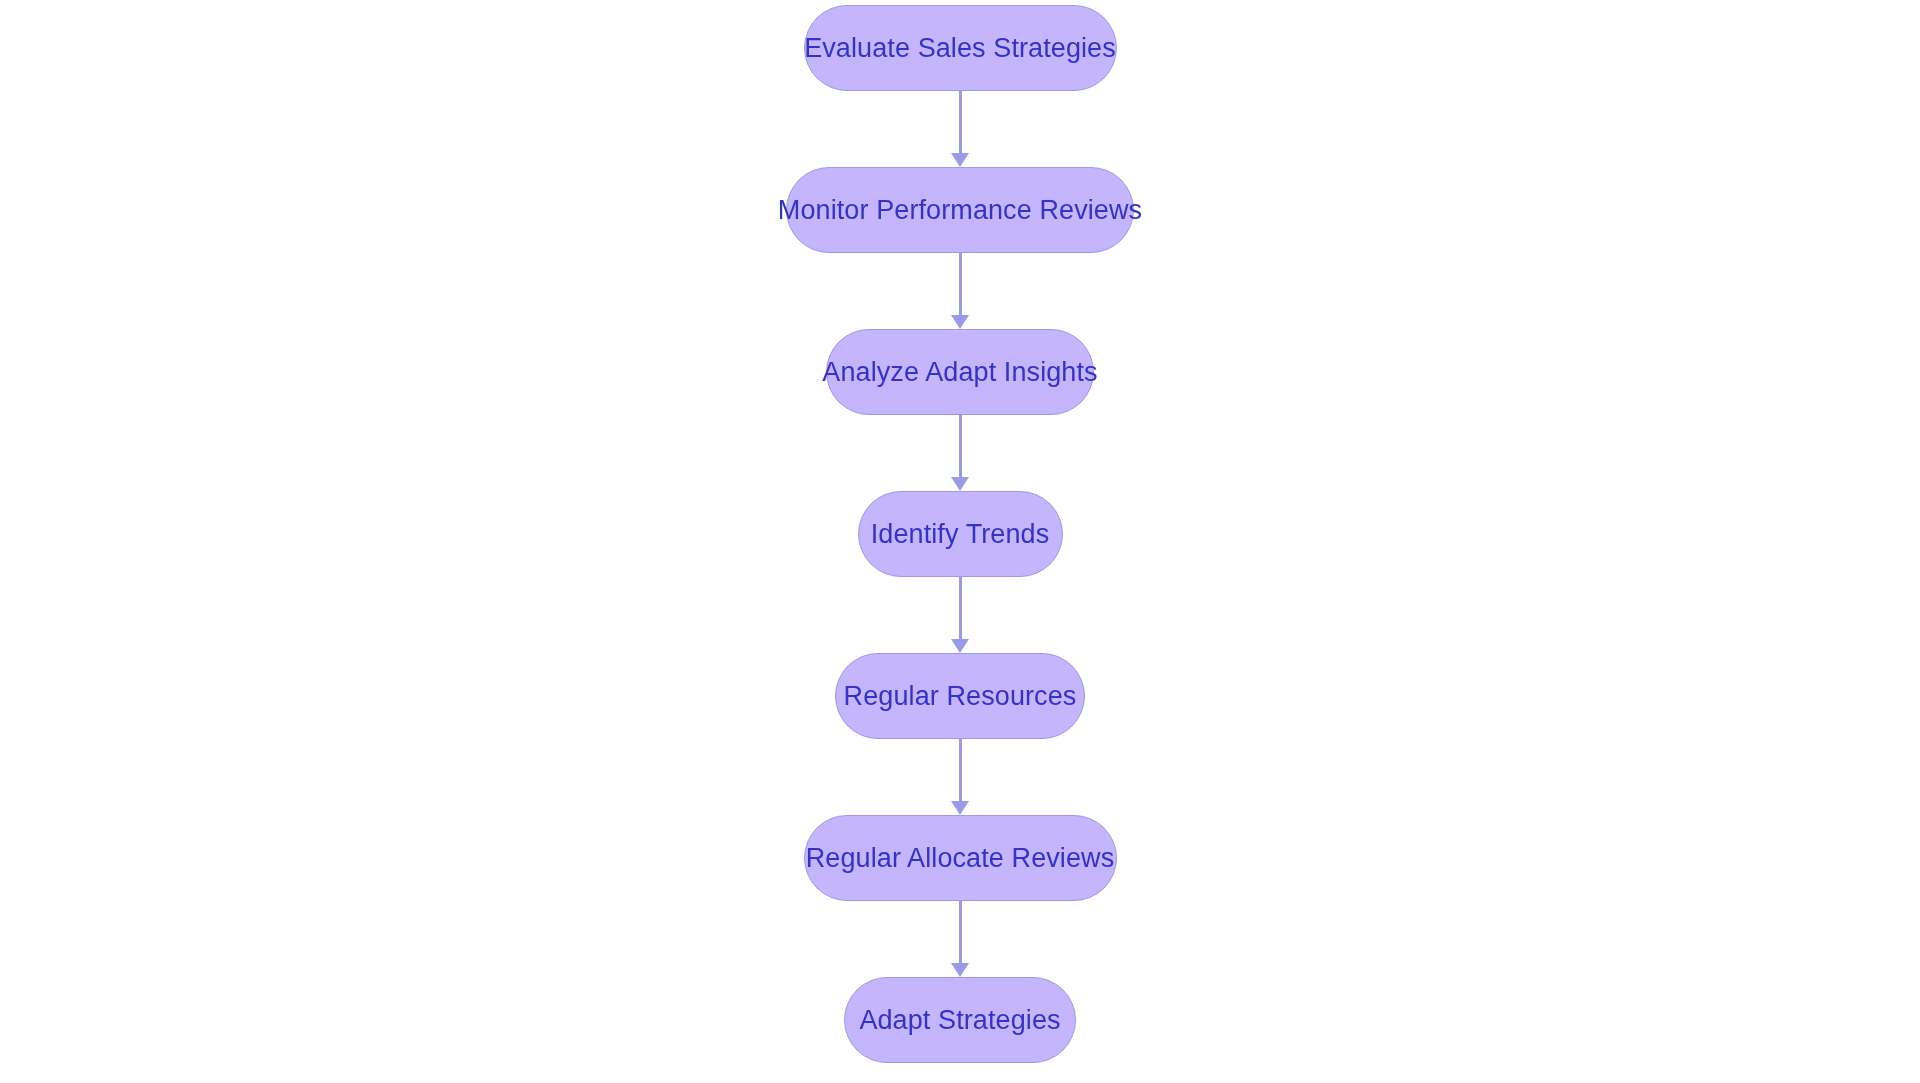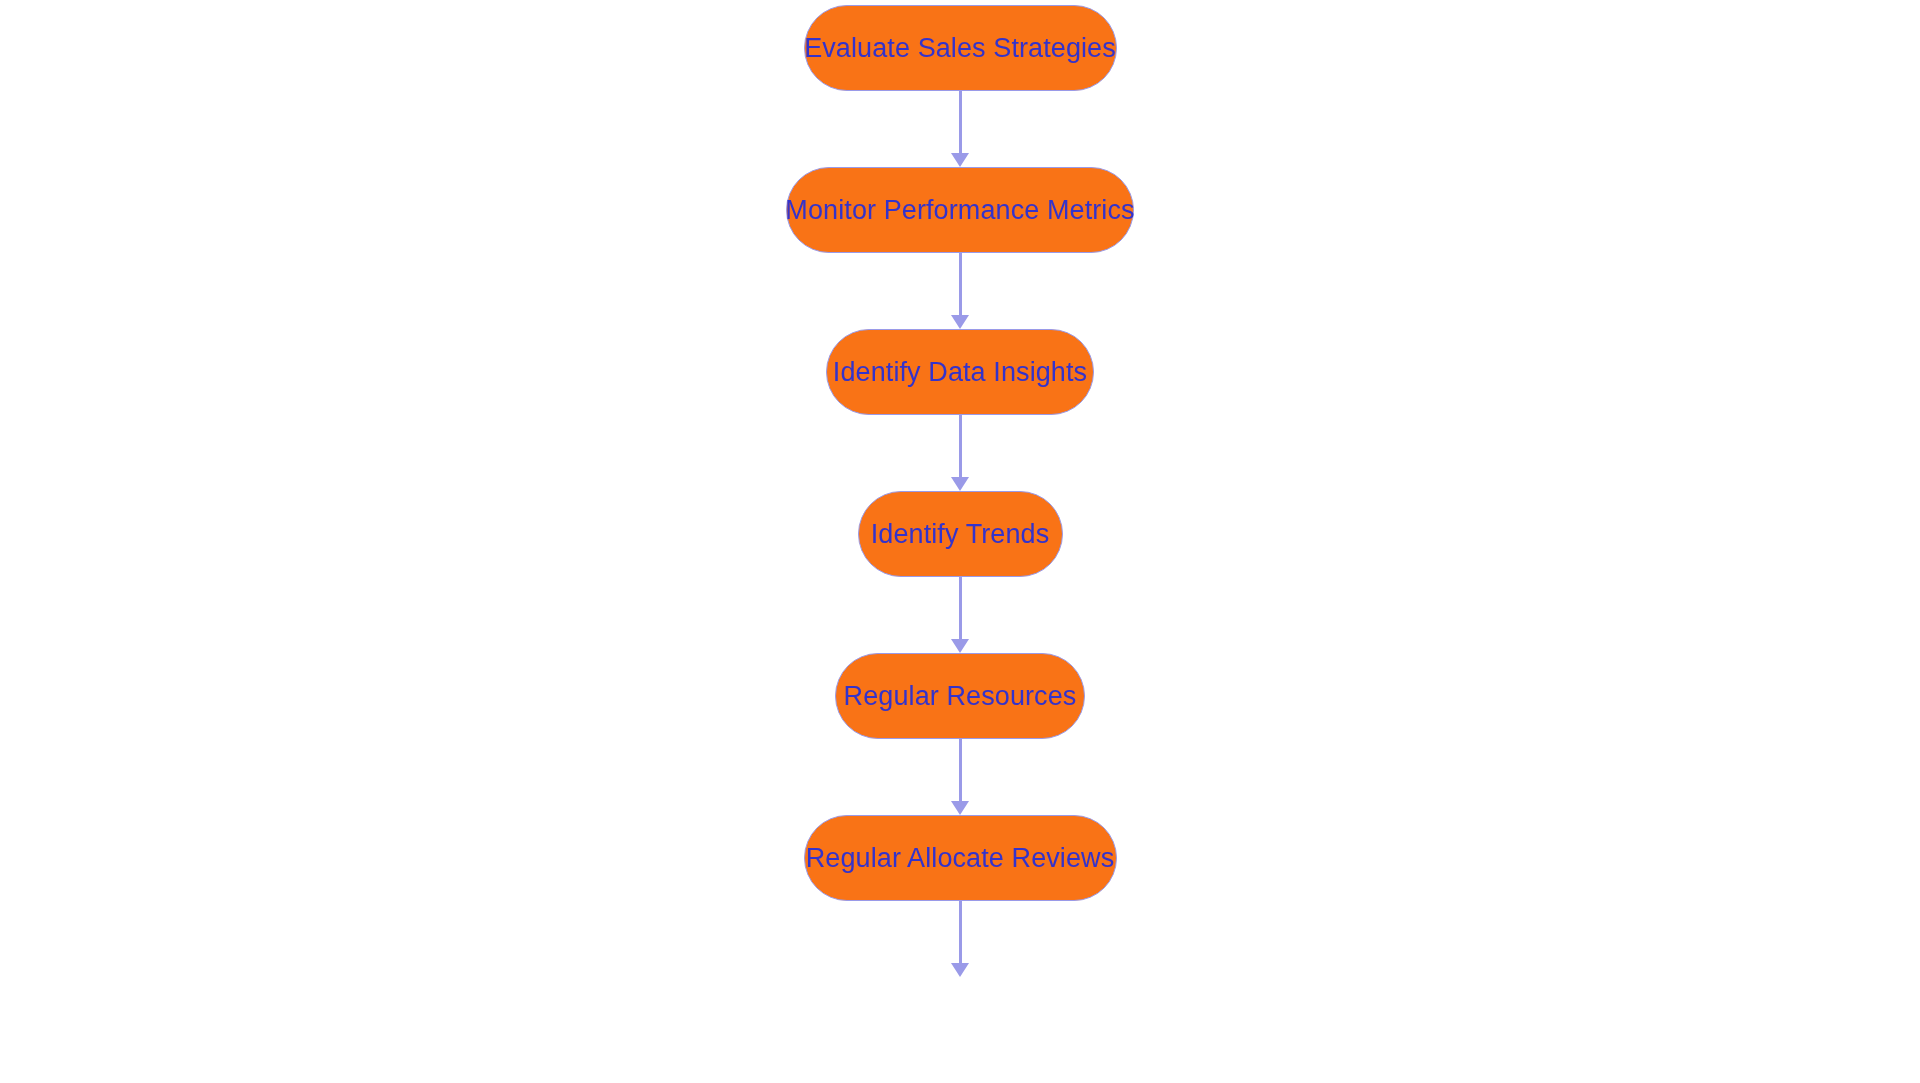--- a/index.html
+++ b/index.html
@@ -30,21 +30,21 @@
     display: flex;
     flex-direction: column;
     align-items: center;
   }
 
   .node {
     box-sizing: border-box;
     display: flex;
     align-items: center;
     justify-content: center;
-    background: #f97316;
+    background: #c4b5fd;
     border: 1.4px solid #9a9ae8;
     border-radius: 999px;
     color: #3333cc;
     font-size: 27px;
     font-weight: 400;
     letter-spacing: 0.1px;
     white-space: nowrap;
     padding: 0 40px;
     height: 86px;
     line-height: 1;
@@ -101,30 +101,30 @@
     <div class="node node-w-0">
       <span>Evaluate Sales Strategies</span>
     </div>
 
     <div class="connector gap-0">
       <div class="stem"></div>
       <div class="head"></div>
     </div>
 
     <div class="node node-w-1">
-      <span>Monitor Performance Metrics</span>
+      <span>Monitor Performance Reviews</span>
     </div>
 
     <div class="connector gap-1">
       <div class="stem"></div>
       <div class="head"></div>
     </div>
 
     <div class="node node-w-2">
-      <span>Identify Data Insights</span>
+      <span>Analyze Adapt Insights</span>
     </div>
 
     <div class="connector gap-2">
       <div class="stem"></div>
       <div class="head"></div>
     </div>
 
     <div class="node node-w-3">
       <span>Identify Trends</span>
     </div>
@@ -145,15 +145,18 @@
 
     <div class="node node-w-5">
       <span>Regular Allocate Reviews</span>
     </div>
 
     <div class="connector gap-5">
       <div class="stem"></div>
       <div class="head"></div>
     </div>
 
+    <div class="node node-w-6">
+      <span>Adapt Strategies</span>
+    </div>
 
   </div>
 </div>
 
 </body></html>

